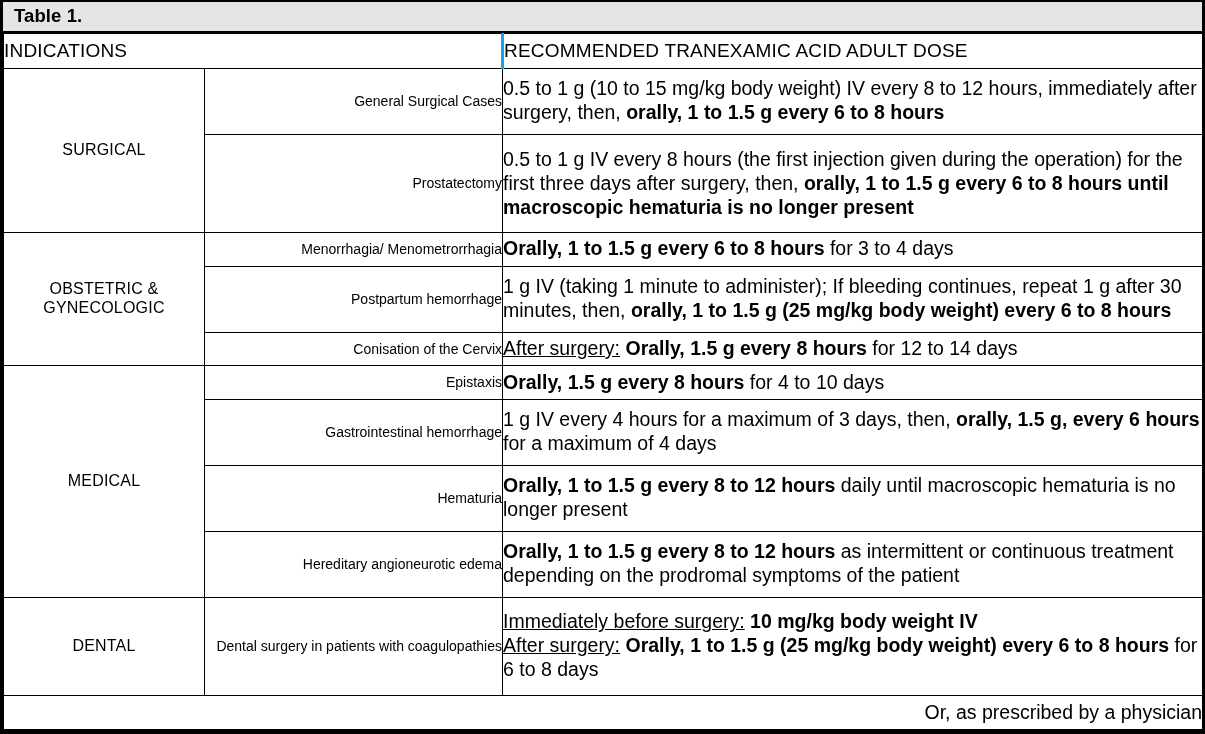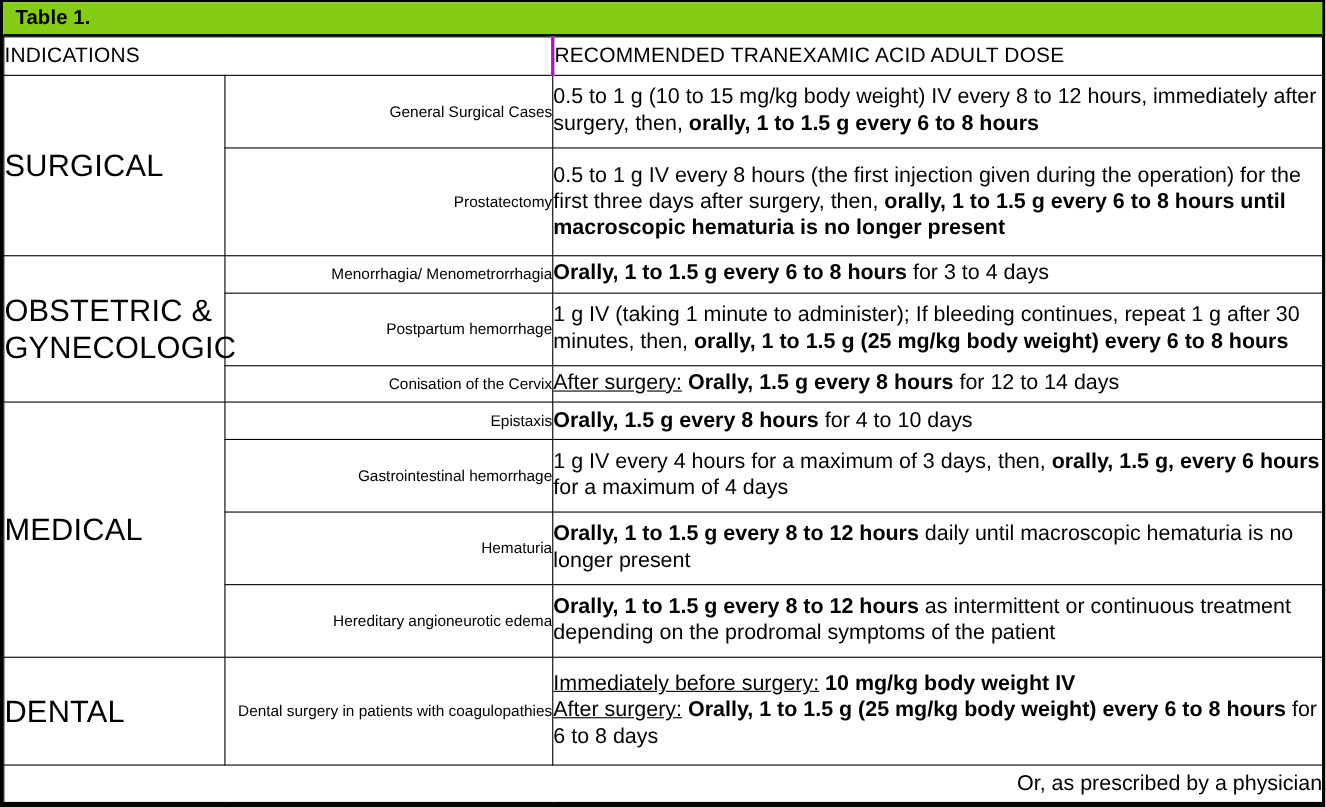--- a/index.html
+++ b/index.html
@@ -22,21 +22,21 @@
     border: 3px solid #000;
     border-top-width: 2px;
     border-bottom-width: 4px;
     background: #fff;
     display: flex;
     flex-direction: column;
   }
 
   
   .title-band {
-    background: #84cc16;
+    background: #e5e5e5;
     border-bottom: 2px solid #000;
     height: 31px;
     display: flex;
     align-items: center;
     padding: 0 0 0 11px;
     flex: none;
   }
   .title-band .title-text {
     font-size: 18.5px;
     font-weight: bold;
@@ -68,22 +68,22 @@
     font-size: 19px;
     font-weight: bold;
     letter-spacing: 0.2px;
     height: 35px;
     padding: 2px 4px 4px 4px;
     border-bottom-width: 3px;
   }
 
   
   .cat {
-    text-align: left;
-    font-size: 28px;
+    text-align: center;
+    font-size: 16px;
     font-weight: bold;
     letter-spacing: 0.2px;
     line-height: 1.18;
     padding: 4px 4px;
   }
 
   
   .ind {
     text-align: right;
     font-size: 14px;
@@ -99,21 +99,21 @@
     padding: 7px 9px 8px 9px;
     margin-left: 16px;
   }
   .dose b { font-weight: bold; }
   .dose u { text-decoration: underline; text-underline-offset: 1px; }
 
   
   .grp-top > td { border-top: 3px solid #000; }
 
   
-  .dose, .hdr.dose-hdr { border-left: 3px solid #a21caf; }
+  .dose, .hdr.dose-hdr { border-left: 3px solid #0ea5e9; }
 
   
   .footer-row td {
     text-align: right;
     font-size: 19.5px;
     height: 34px;
     padding: 2px 4px 4px 4px;
     border-top: 3px solid #000;
   }
 </style>

